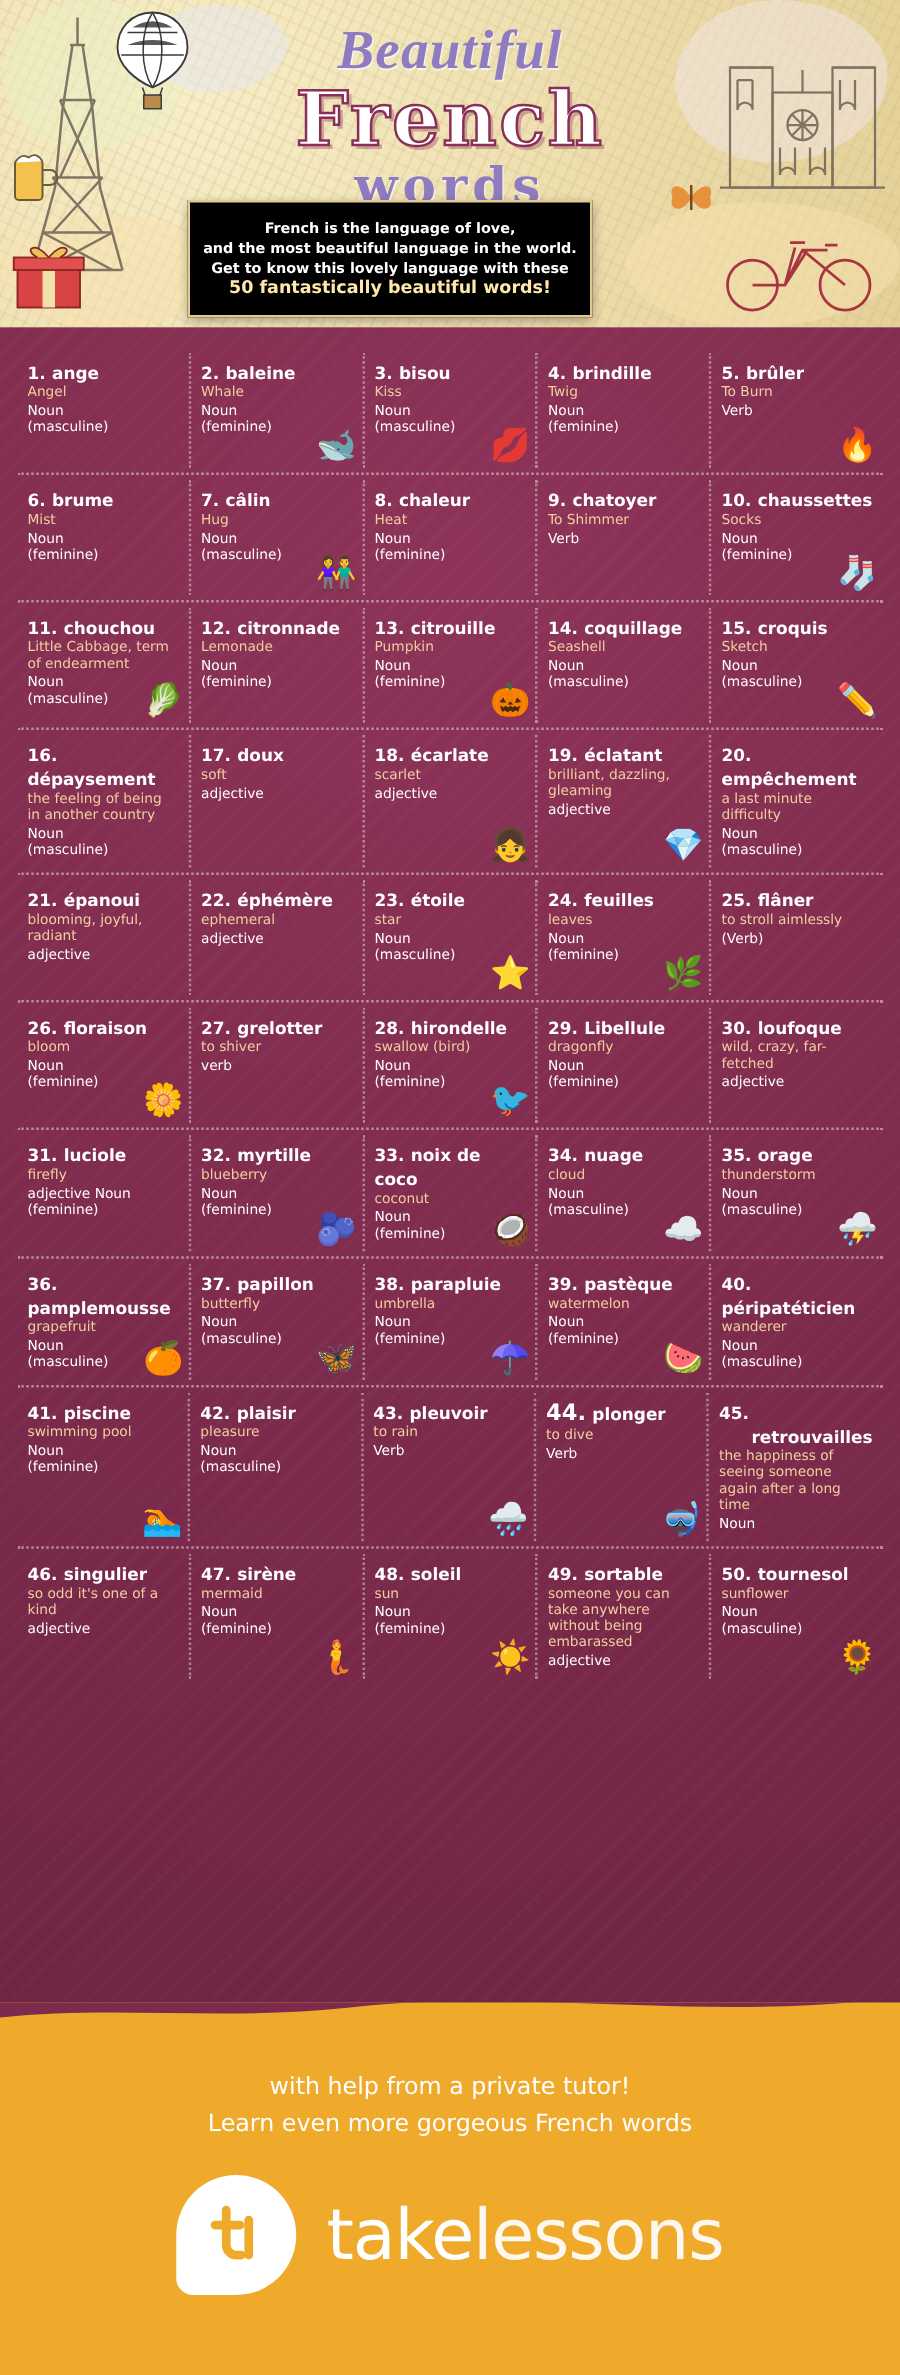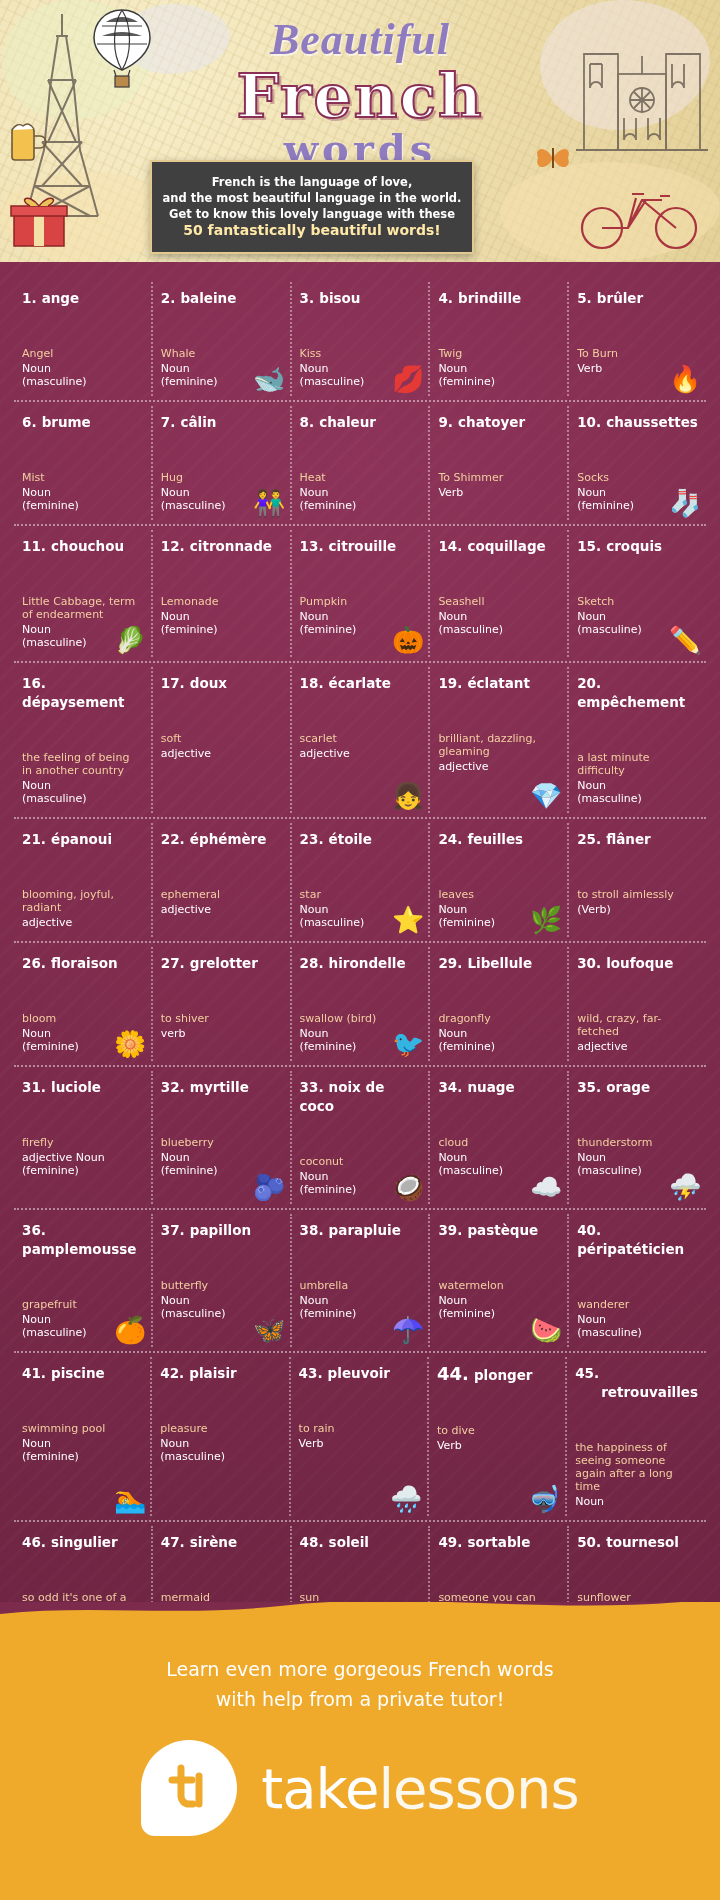--- a/index.html
+++ b/index.html
@@ -77,21 +77,21 @@
     color: #8f7cc0;
     letter-spacing: 4px;
     text-shadow: 1px 2px 0 rgba(255,255,255,.6);
   }
 
   .subtitle-box {
     position: absolute;
     left: 150px;
     top: 160px;
     width: 300px;
-    background: #404040;
+    background: #000000;
     border: 2px solid #e2c98f;
     box-shadow: 0 3px 8px rgba(0,0,0,.3);
     padding: 12px 10px 14px;
     text-align: center;
     color: #ffffff;
     font-family: "DejaVu Sans", sans-serif;
     font-size: 11.5px;
     line-height: 16px;
     font-weight: bold;
   }
@@ -133,21 +133,20 @@
     line-height: 15px;
     margin-bottom: 3px;
     font-family: "DejaVu Sans", sans-serif;
   }
   .num { font-weight: bold; }
   .meaning {
     color: #f3cfa0;
     font-size: 11px;
     line-height: 13px;
     margin-bottom: 2px;
-    margin-top: 40px;
   }
   .pos {
     color: #ffffff;
     font-size: 11px;
     line-height: 13px;
   }
   .gender {
     color: #ffffff;
     font-size: 11px;
     line-height: 13px;
@@ -380,22 +379,22 @@
         <div class="cell"><span class="num" style="color: rgb(255, 255, 255); font-size: 13.5px;">49.</span> <div class="word" style="display: inline;">sortable</div><div class="meaning">someone you can take anywhere without being embarassed</div><div class="pos">adjective</div></div>
         <div class="cell"><span class="num" style="color: rgb(255, 255, 255); font-size: 13.5px;">50.</span> <div class="word" style="display: inline;">tournesol</div><div class="meaning">sunflower</div><div class="pos">Noun</div><div class="gender">(masculine)</div><div class="emoji">🌻</div></div>
       </div>
     </div>
 
   <div class="footer">
     <svg class="footer-wave" viewBox="0 0 720 40" preserveAspectRatio="none">
       <path d="M0 0 L720 0 L720 14 C560 34 420 6 280 22 C180 33 90 20 0 30 Z" fill="#7d2b4c"></path>
     </svg>
     <div class="footer-text">
+      <div>with help from a private tutor!</div>
       <div>Learn even more gorgeous French words</div>
-      <div>with help from a private tutor!</div>
     </div>
     <div class="logo-row">
       <div class="logo-mark">
         <svg viewBox="0 0 60 60" width="60" height="60" aria-hidden="true">
           <path d="M22 10 v28 a8 8 0 0 0 8 8 h4" stroke="#efa92b" stroke-width="7" fill="none" stroke-linecap="round"></path>
           <path d="M13 22 h20" stroke="#efa92b" stroke-width="7" stroke-linecap="round"></path>
           <path d="M40 18 v28" stroke="#efa92b" stroke-width="7" stroke-linecap="round"></path>
         </svg>
       </div>
       <div class="logo-text"><span>take</span><span class="light">lessons</span></div>

